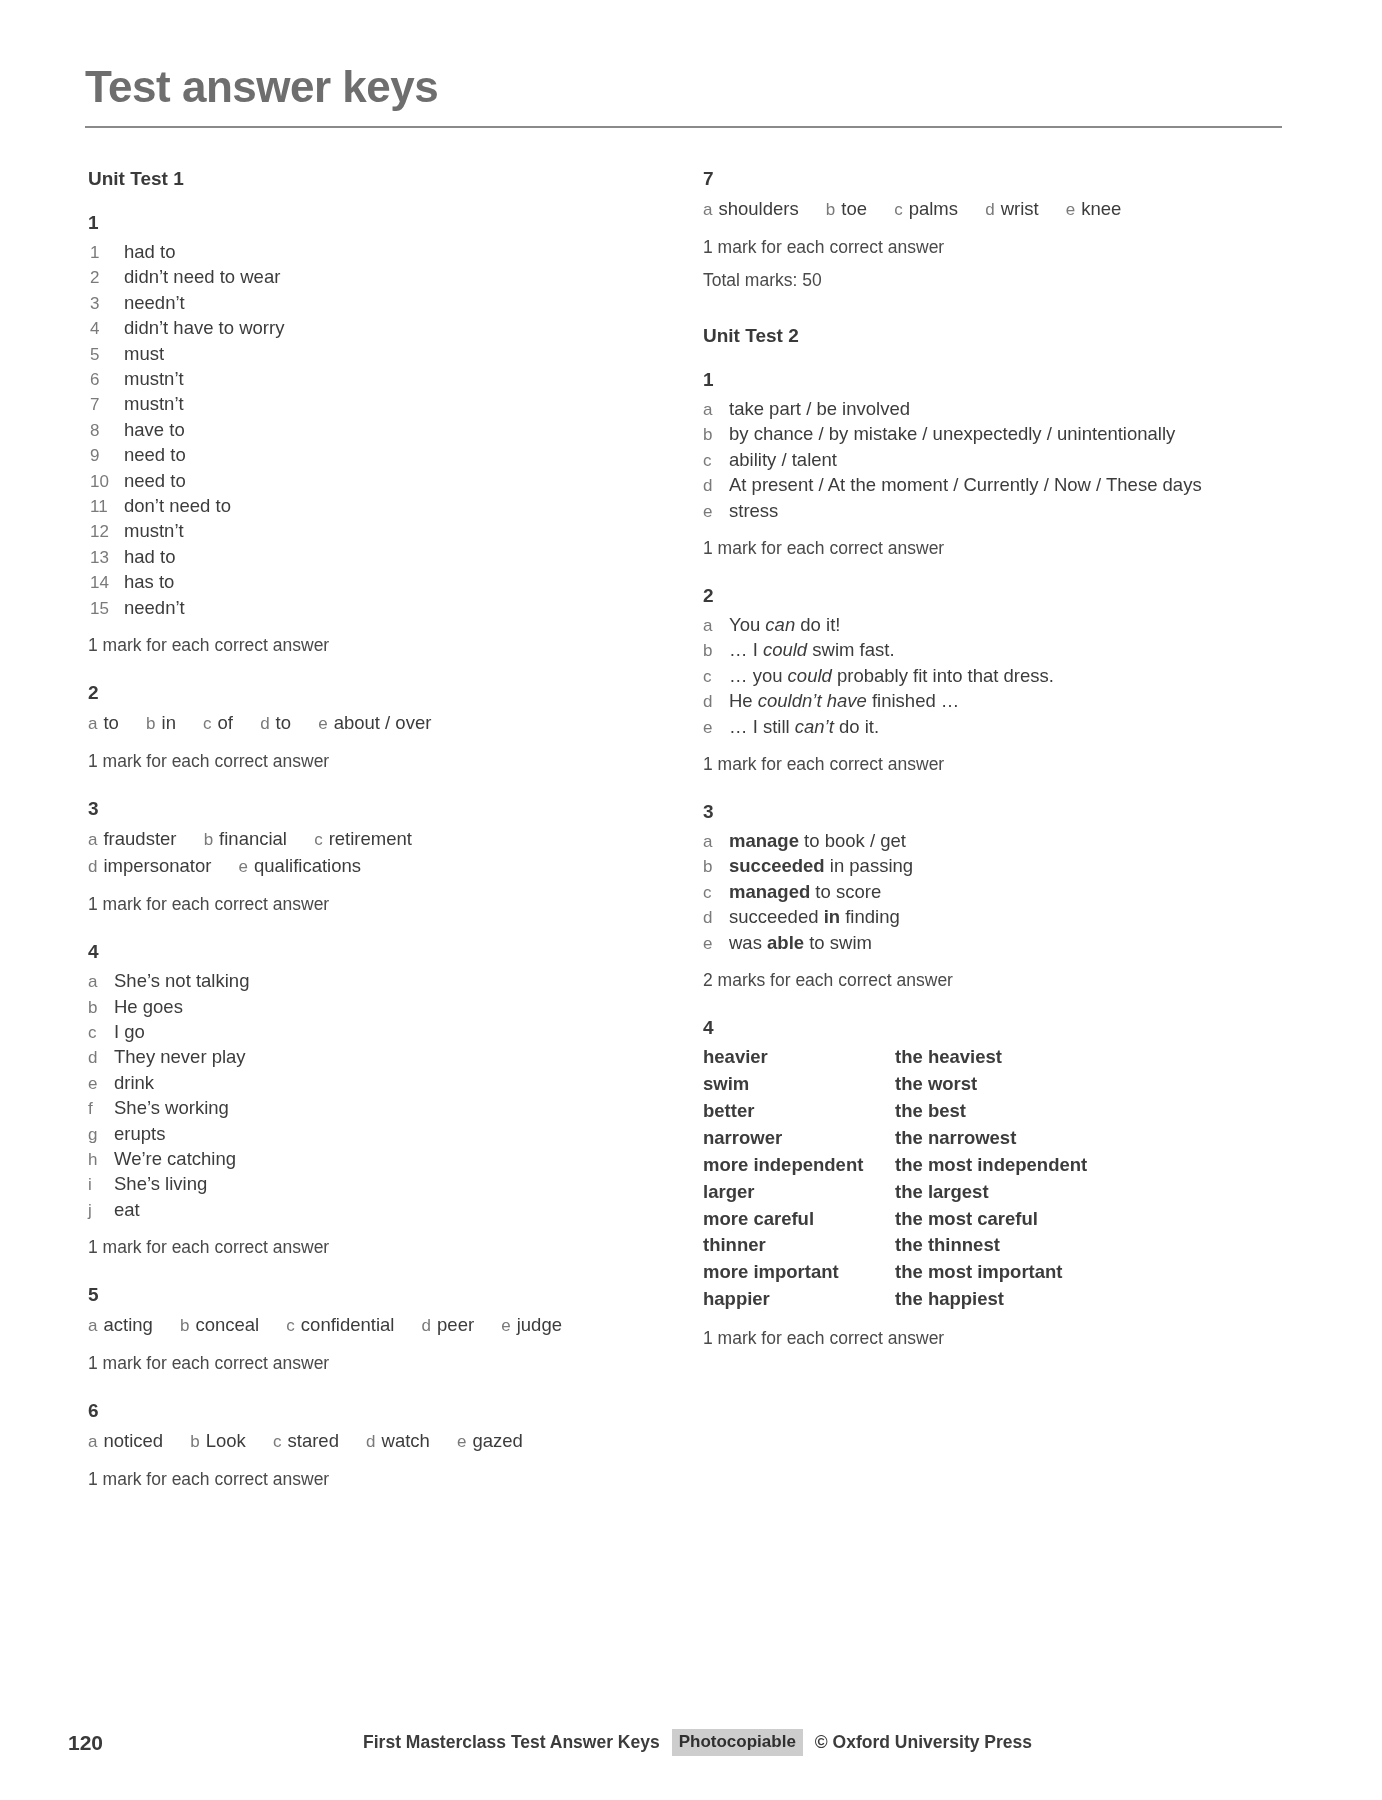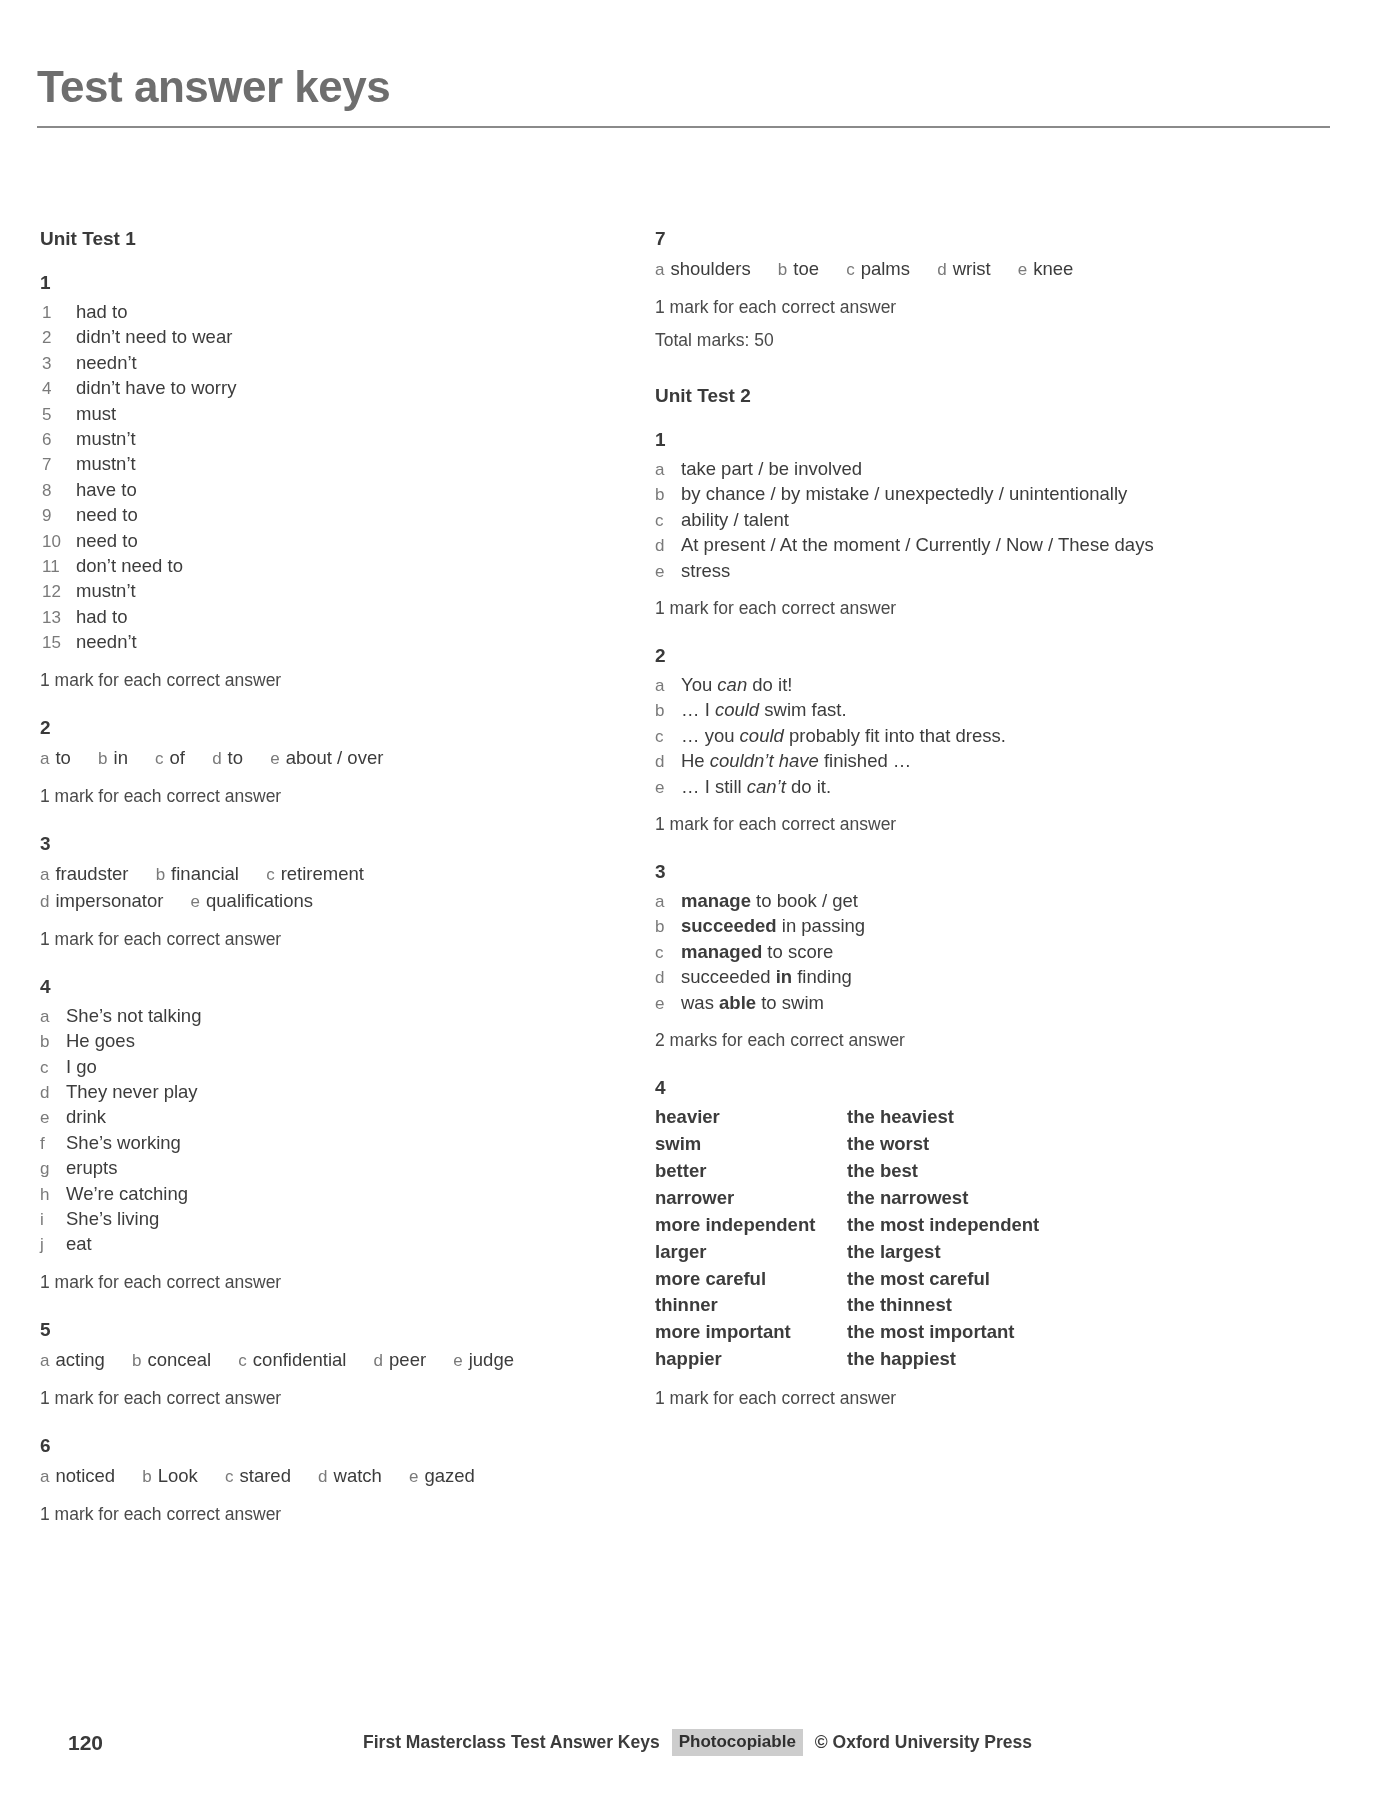--- a/index.html
+++ b/index.html
@@ -13,21 +13,21 @@
     font-family: "Liberation Sans", sans-serif;
     color: #3c3c3c;
     position: relative;
     overflow: hidden;
   }
   .page {
     position: relative;
     width: 1382px;
     height: 1800px;
     box-sizing: border-box;
-    padding: 0 22px;
+    padding: 0 70px;
   }
   
   .page-header {
     padding-top: 62px;
     padding-left: 15px;
   }
   .page-title {
     font-size: 44px;
     font-weight: bold;
     color: #6e6e6e;
@@ -37,21 +37,21 @@
   }
   .title-rule {
     border-bottom: 2px solid #8a8a8a;
     margin-left: 15px;
     margin-right: 30px;
     margin-top: 2px;
   }
   
   .columns {
     display: flex;
-    margin-top: 100px;
+    margin-top: 40px;
     padding-left: 18px;
     padding-right: 28px;
     gap: 60px;
   }
   .col {
     width: 555px;
     flex: 0 0 555px;
   }
   
   .unit-heading {
@@ -264,20 +264,24 @@
             </li>
           <li>
               <span class="lbl num-wide">12</span>
               <span class="txt">mustn’t</span>
             </li>
           <li>
               <span class="lbl num-wide">13</span>
               <span class="txt">had to</span>
             </li>
           <li>
+              <span class="lbl num-wide">14</span>
+              <span class="txt">has to</span>
+            </li>
+          <li>
               <span class="lbl num-wide">15</span>
               <span class="txt">needn’t</span>
             </li>
         </ul>
         <div class="mark-note">1 mark for each correct answer</div>
       </div>
 
       <div class="block">
         <div class="q-number">2</div>
         <div class="hlist">

